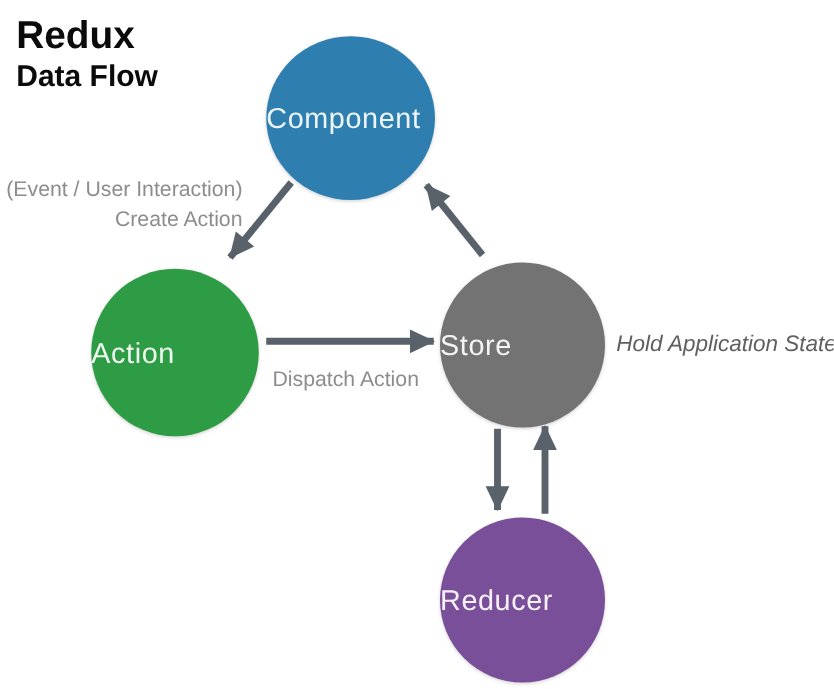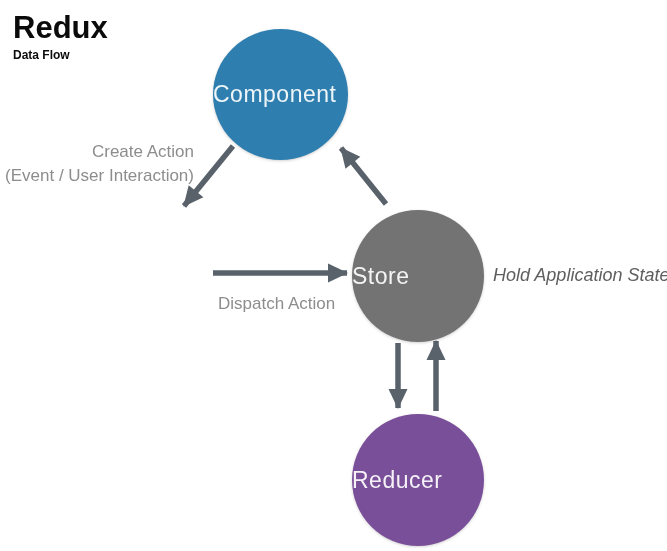--- a/index.html
+++ b/index.html
@@ -15,21 +15,21 @@
     position: absolute;
     left: 13px; top: 10px;
     font-size: 31px;
     font-weight: bold;
     color: #0b0b0b;
     letter-spacing: 0px;
   }
   .subtitle {
     position: absolute;
     left: 13px; top: 48px;
-    font-size: 12px;
+    font-size: 24px;
     font-weight: bold;
     color: #0b0b0b;
   }
   .node {
     position: absolute;
     border-radius: 50%;
     display: flex;
     align-items: center;
     justify-content: flex-start;
     box-shadow: 0 1px 3px rgba(0,0,0,0.18);
@@ -85,32 +85,35 @@
     <line x1="213" y1="273" x2="347" y2="273" stroke-width="5.5" marker-end="url(#arrowhead)" stroke="#59616a"></line>
     <line x1="386" y1="204" x2="341" y2="148" stroke-width="5.5" marker-end="url(#arrowhead)" stroke="#59616a"></line>
     <line x1="398" y1="343" x2="398" y2="408" stroke-width="5.5" marker-end="url(#arrowhead)" stroke="#59616a"></line>
     <line x1="436" y1="411" x2="436" y2="341" stroke-width="5.5" marker-end="url(#arrowhead)" stroke="#59616a"></line>
   </svg>
 
   <div class="node node-component" style="background-color: rgb(46, 127, 176);">
     <span>Component</span>
   </div>
 
+  <div class="node node-action" style="background-color: rgb(45, 156, 69);">
+    <span>Action</span>
+  </div>
 
   <div class="node node-store" style="background-color: #737373;">
     <span>Store</span>
   </div>
 
   <div class="node node-reducer" style="background-color: rgb(122, 79, 153);">
     <span>Reducer</span>
   </div>
 
   <div class="edge-label label-create-action">
+    <div>(Event / User Interaction)</div>
     <div>Create Action</div>
-    <div>(Event / User Interaction)</div>
   </div>
 
   <div class="edge-label label-dispatch-action">Dispatch Action</div>
 
 
   <div class="note note-store">Hold Application State</div>
 
 
 </div>
 

